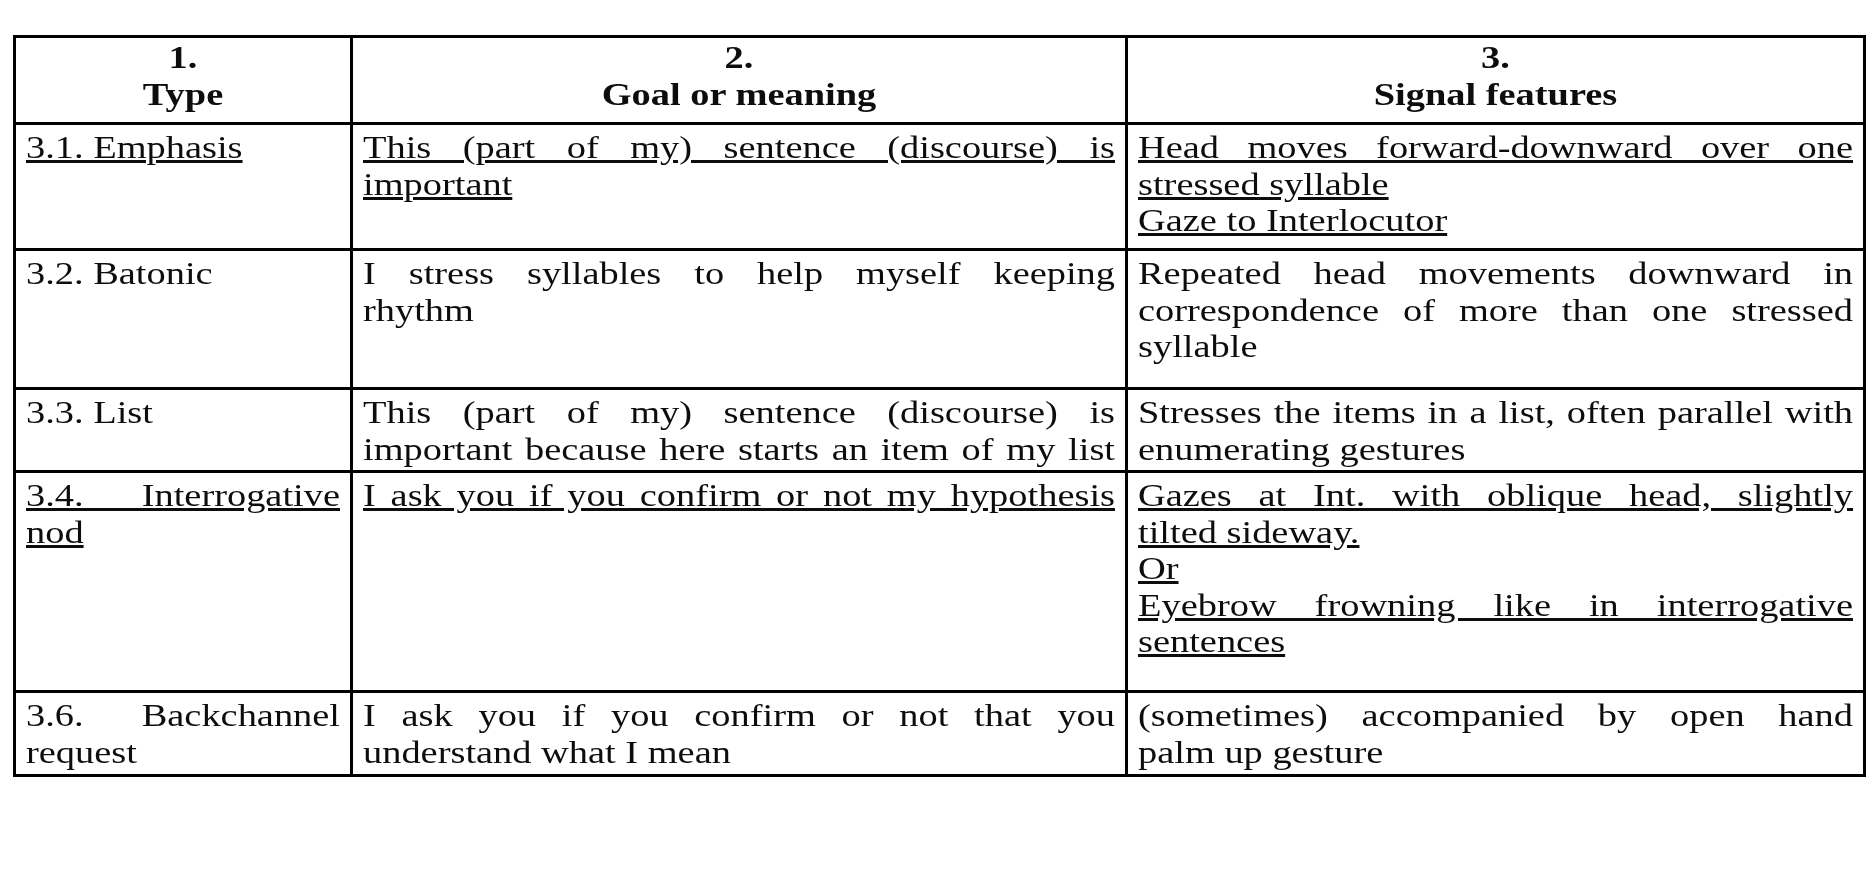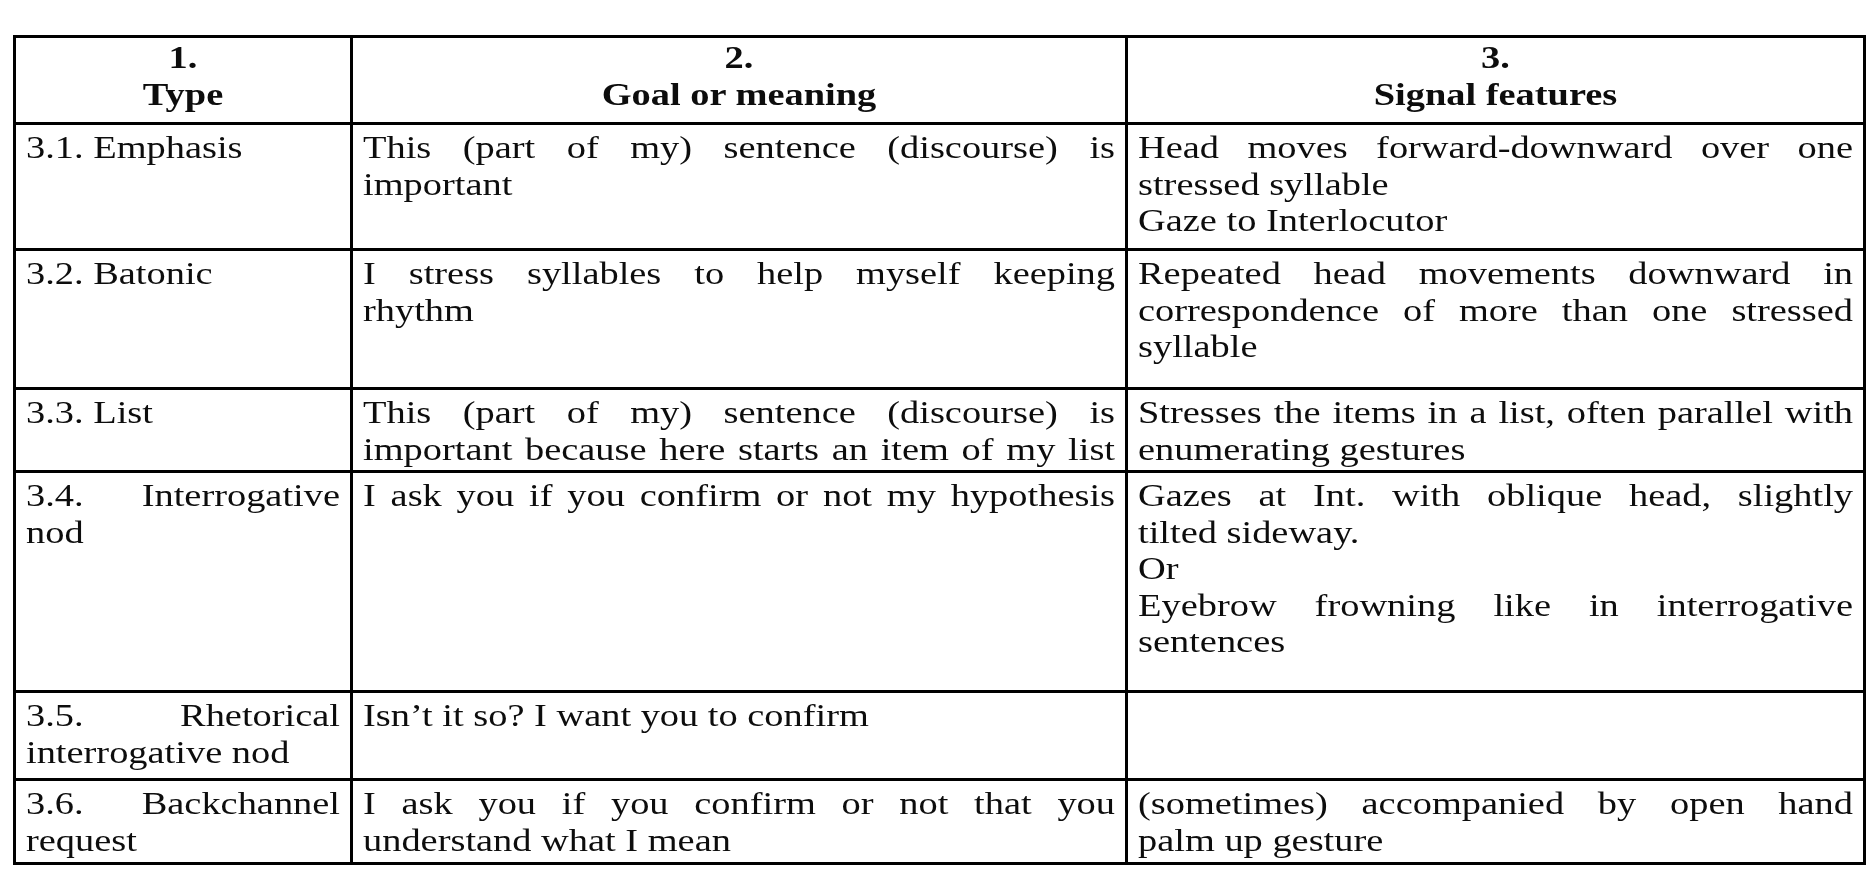--- a/index.html
+++ b/index.html
@@ -81,21 +81,21 @@
           </th>
           <th>
             <div class="cw">
               <div class="ln">3.</div>
               <div class="ln">Signal features</div>
             </div>
           </th>
         </tr>
       </thead>
     <tbody>
-        <tr style="height: 126px;">
+        <tr style="height: 126px; text-decoration: underline;">
           <td>
             <div class="cw">
               <div class="ln">3.1. Emphasis</div>
             </div>
           </td>
           <td>
             <div class="cw">
               <div class="ln j">This (part of my) sentence (discourse) is</div>
               <div class="ln">important</div>
             </div>
@@ -140,56 +140,40 @@
               <div class="ln j">important because here starts an item of my list</div>
             </div>
           </td>
           <td>
             <div class="cw">
               <div class="ln j">Stresses the items in a list, often parallel with</div>
               <div class="ln">enumerating gestures</div>
             </div>
           </td>
         </tr>
-        <tr style="height: 220px;">
+        <tr style="height: 220px; text-decoration: underline;">
           <td>
             <div class="cw">
               <div class="ln j">3.4. Interrogative</div>
               <div class="ln">nod</div>
             </div>
           </td>
           <td>
             <div class="cw">
               <div class="ln j">I ask you if you confirm or not my hypothesis</div>
             </div>
           </td>
           <td>
             <div class="cw">
               <div class="ln j">Gazes at Int. with oblique head, slightly</div>
               <div class="ln">tilted sideway.</div>
               <div class="ln">Or</div>
               <div class="ln j">Eyebrow frowning like in interrogative</div>
               <div class="ln">sentences</div>
             </div>
-          </td>
-        </tr>
-        <tr style="height: 88px;">
-          <td>
-            <div class="cw">
-              <div class="ln j">3.5. Rhetorical</div>
-              <div class="ln">interrogative nod</div>
-            </div>
-          </td>
-          <td>
-            <div class="cw">
-              <div class="ln">Isn’t it so? I want you to confirm</div>
-            </div>
-          </td>
-          <td>
-            <div class="cw"></div>
           </td>
         </tr>
         <tr style="height: 84px;">
           <td>
             <div class="cw">
               <div class="ln j">3.6. Backchannel</div>
               <div class="ln">request</div>
             </div>
           </td>
           <td>

